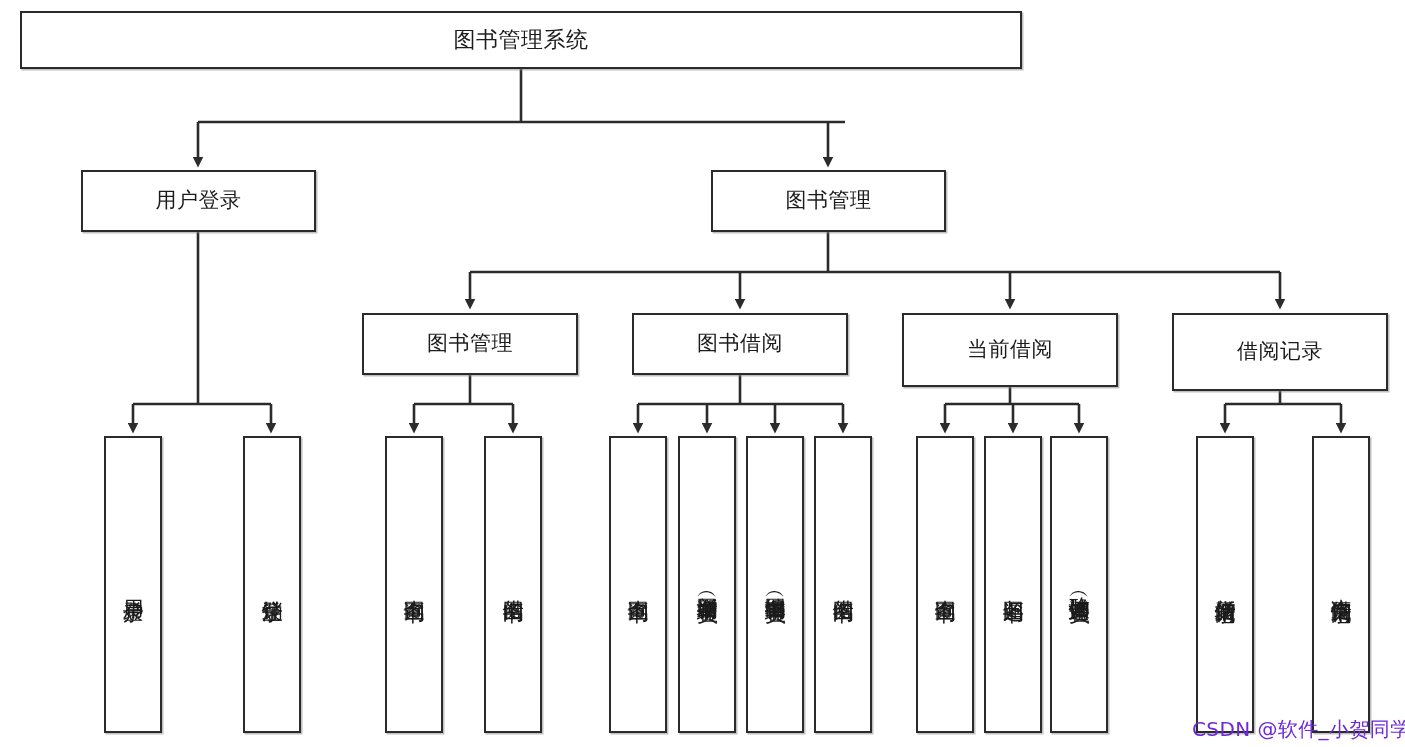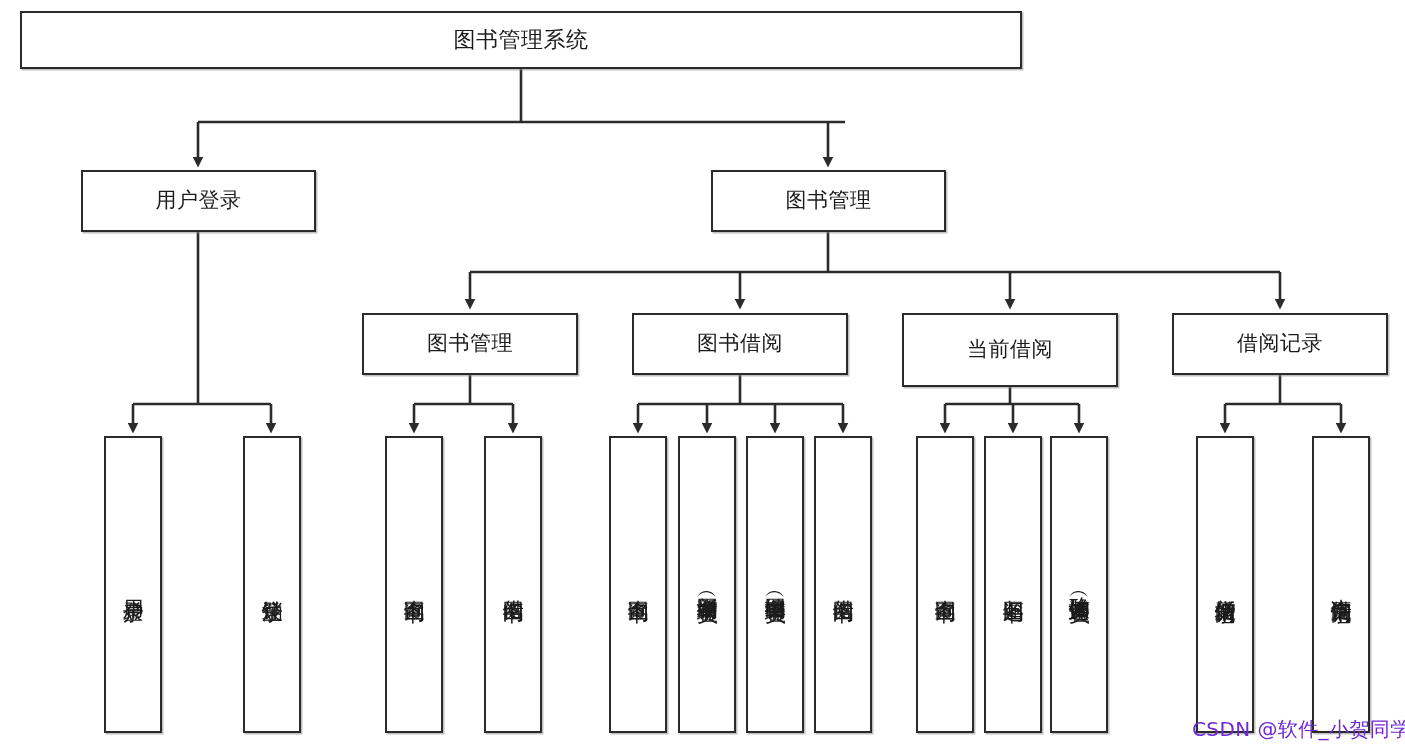--- a/index.html
+++ b/index.html
@@ -128,21 +128,21 @@
 
   <div class="node h" style="left:362px;top:313px;width:216px;height:62px;">
     <span class="lbl">图书管理</span>
   </div>
   <div class="node h" style="left:632px;top:313px;width:216px;height:62px;">
     <span class="lbl">图书借阅</span>
   </div>
   <div class="node h" style="left:902px;top:313px;width:216px;height:74px;">
     <span class="lbl">当前借阅</span>
   </div>
-  <div class="node h" style="left:1172px;top:313px;width:216px;height:62px;">
+  <div class="node h" style="left:1172px;top:313px;width:216px;height:78px;">
     <span class="lbl">借阅记录</span>
   </div>
 
   <div class="node v" style="left:104px;top:436px;width:58px;height:297px;">
     <span class="lbl">用户登录</span>
   </div>
   <div class="node v" style="left:243px;top:436px;width:58px;height:297px;">
     <span class="lbl">注销登录</span>
   </div>
   <div class="node v" style="left:385px;top:436px;width:58px;height:297px;">

